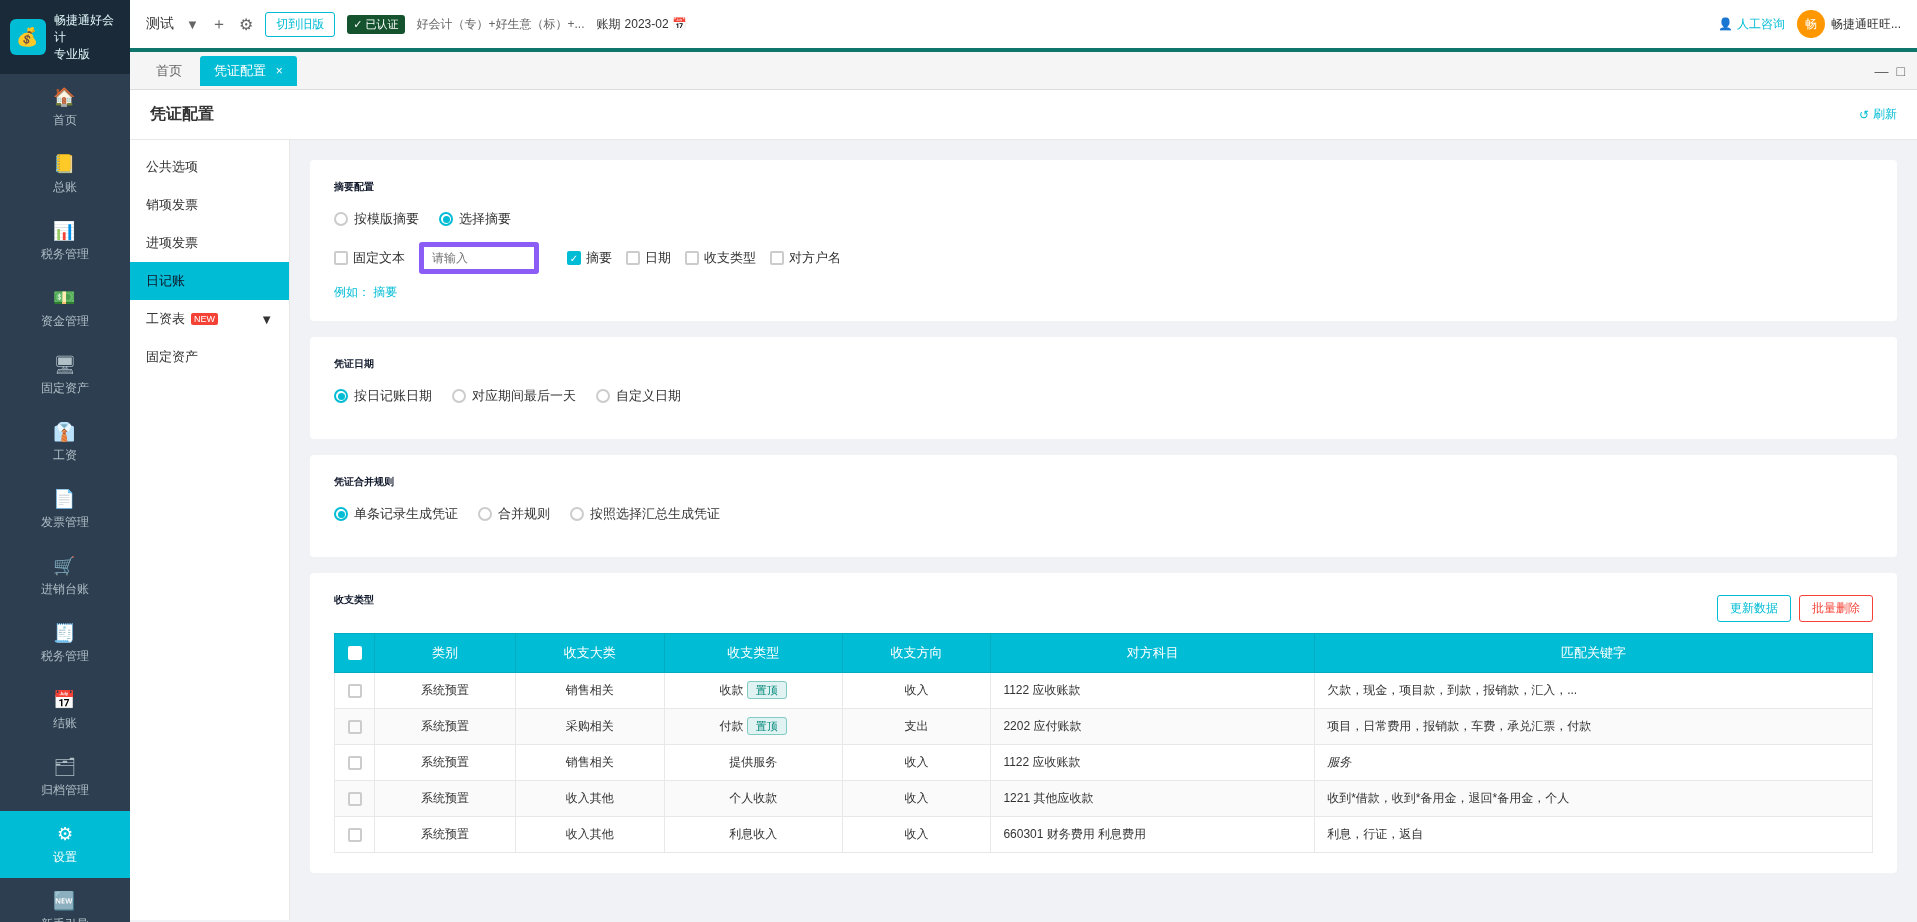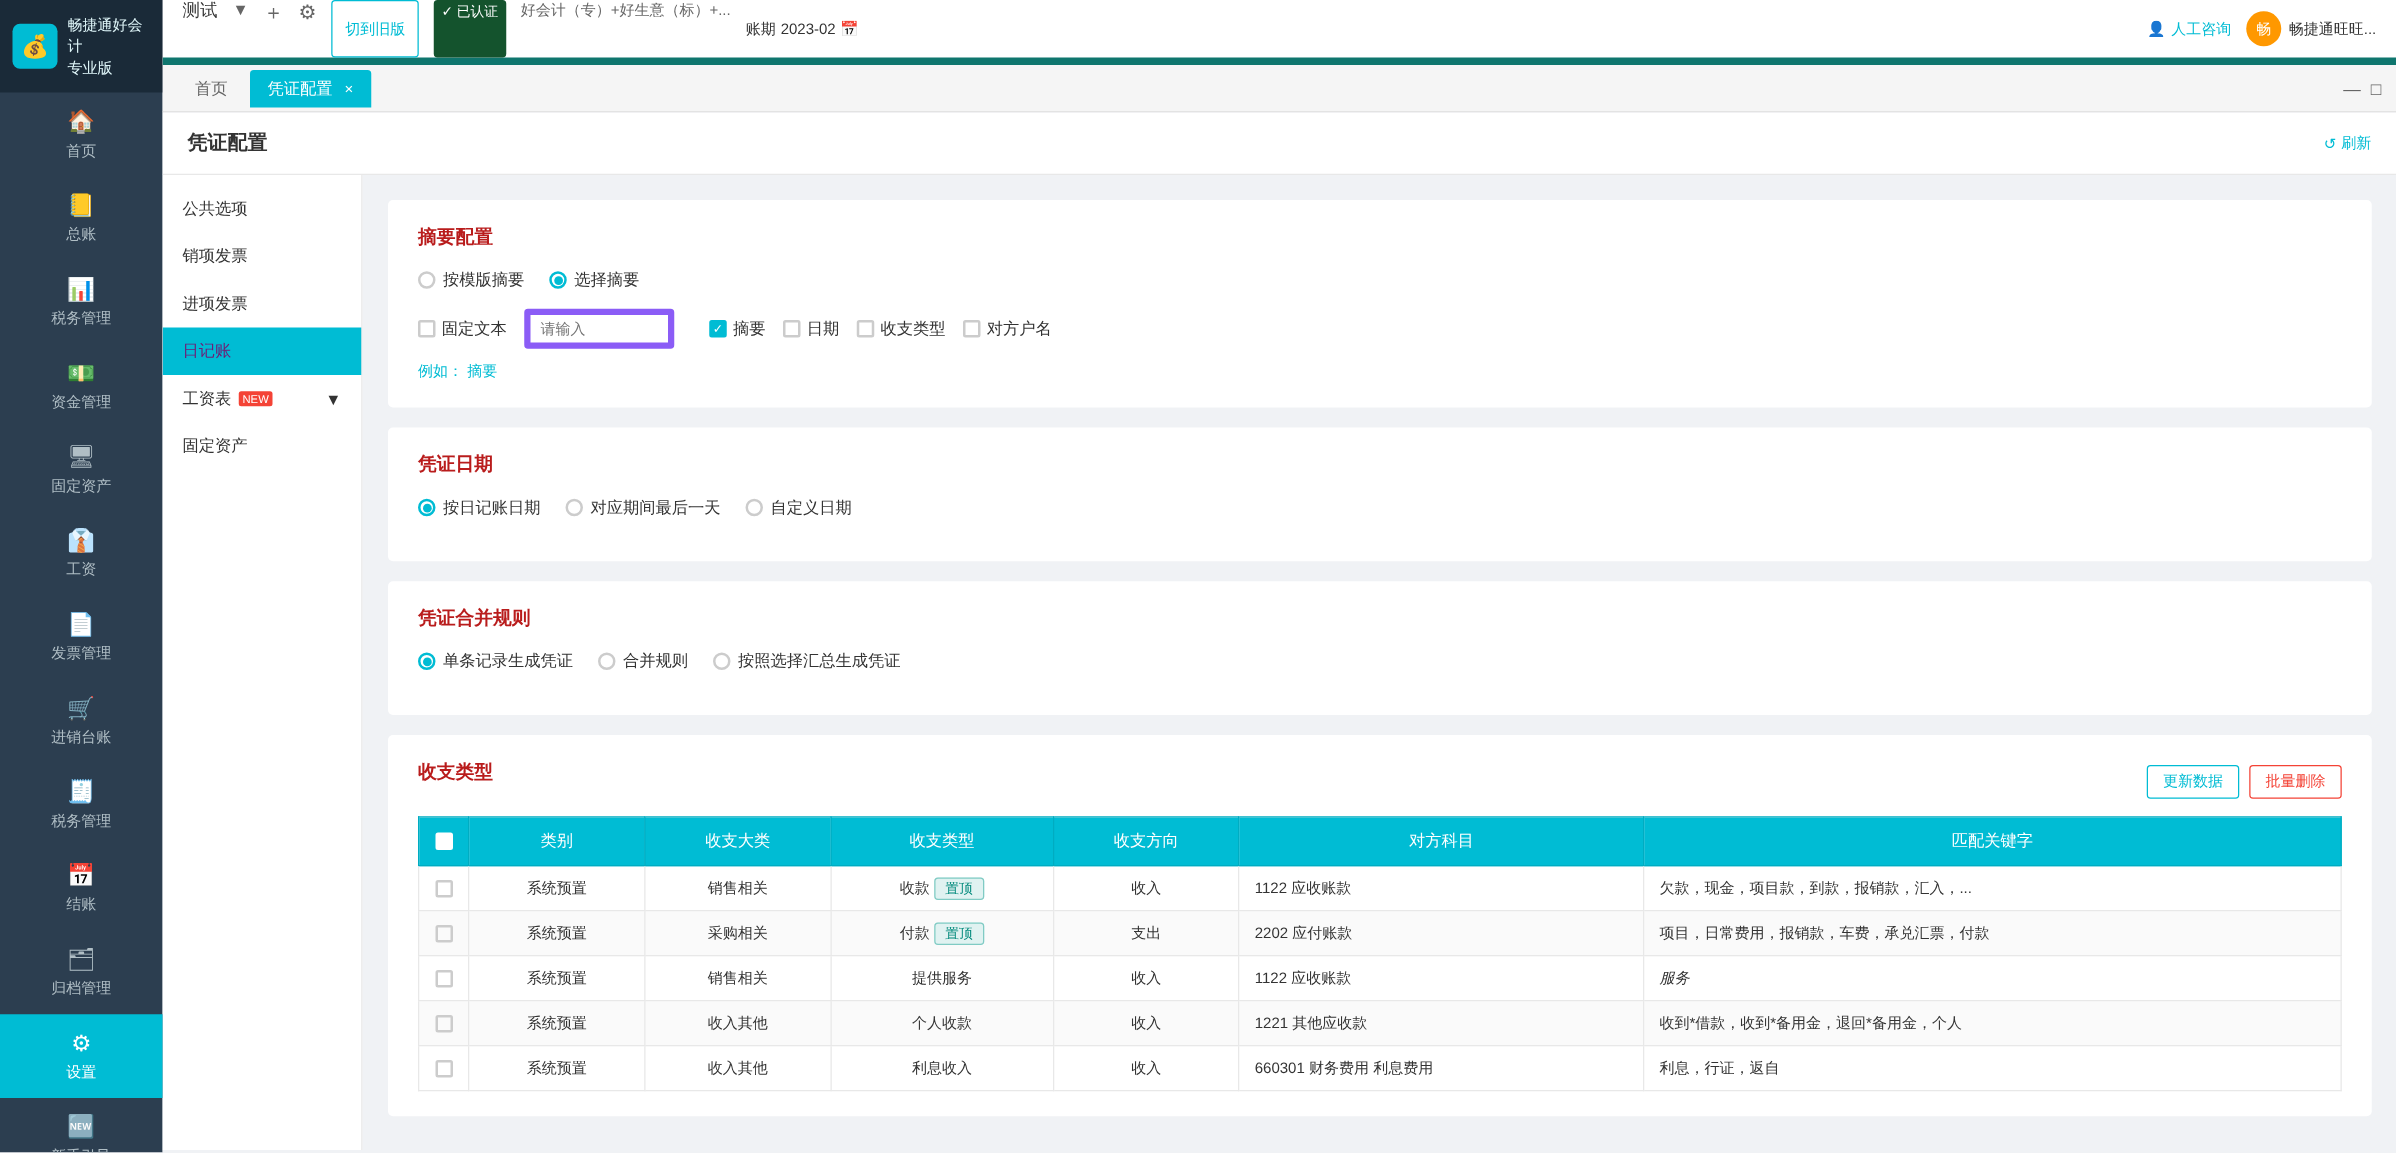--- a/index.html
+++ b/index.html
@@ -13,21 +13,21 @@
     .sidebar-logo { padding: 12px 10px; background: #1a2a38; display: flex; align-items: center; gap: 8px; min-height: 52px; }
     .logo-icon { width: 36px; height: 36px; background: #00bcd4; border-radius: 6px; display: flex; align-items: center; justify-content: center; font-size: 18px; color: #fff; flex-shrink: 0; }
     .logo-text { font-size: 12px; color: #e0f7fa; line-height: 1.4; }
     .sidebar-menu { flex: 1; overflow-y: auto; }
     .sidebar-item { display: flex; flex-direction: column; align-items: center; padding: 12px 0; cursor: pointer; color: #b0bec5; font-size: 12px; gap: 4px; transition: background 0.2s; }
     .sidebar-item.active { background: #00bcd4; color: #fff; }
     .sidebar-item .icon { font-size: 18px; }
 
     
     .main-area { flex: 1; display: flex; flex-direction: column; overflow: hidden; }
-    .top-bar { background: #fff; height: 52px; display: flex; padding: 0 16px; gap: 12px; border-bottom: 6px solid #0f766e; flex-shrink: 0; }
+    .top-bar { background: #fff; height: 52px; display: flex; align-items: center; padding: 0 16px; gap: 12px; border-bottom: 4px solid #0f766e; flex-shrink: 0; }
     .top-bar-title { font-size: 14px; color: #333; font-weight: 500; }
     .top-bar-dropdown { color: #666; cursor: pointer; }
     .top-bar-add { color: #666; cursor: pointer; font-size: 16px; }
     .top-bar-settings { color: #666; cursor: pointer; font-size: 16px; }
     .btn-switch { border: 1px solid #00bcd4; color: #00bcd4; padding: 3px 10px; border-radius: 3px; cursor: pointer; font-size: 12px; background: #fff; }
     .top-bar-badge { background: #14532d; color: #fff; padding: 2px 6px; border-radius: 3px; font-size: 11px; }
     .top-bar-tags { color: #666; font-size: 12px; }
     .top-bar-period { color: #333; font-size: 12px; display: flex; align-items: center; gap: 4px; }
     .top-bar-right { margin-left: auto; display: flex; align-items: center; gap: 12px; }
     .top-bar-consult { color: #00bcd4; font-size: 12px; cursor: pointer; display: flex; align-items: center; gap: 4px; }
@@ -46,30 +46,30 @@
     
     .content-area { flex: 1; overflow-y: auto; background: #f0f2f5; }
     .content-header { background: #fff; padding: 14px 20px; border-bottom: 1px solid #e8e8e8; display: flex; align-items: center; justify-content: space-between; }
     .page-title-text { font-size: 16px; font-weight: bold; color: #333; }
     .refresh-btn { color: #00bcd4; cursor: pointer; font-size: 12px; display: flex; align-items: center; gap: 4px; }
 
     
     .content-body { display: flex; flex: 1; height: calc(100% - 52px); }
     .sub-sidebar { width: 160px; background: #fff; border-right: 1px solid #e8e8e8; padding: 8px 0; flex-shrink: 0; }
     .sub-sidebar-item { padding: 10px 16px; cursor: pointer; font-size: 13px; color: #333; display: flex; align-items: center; gap: 6px; }
-    .sub-sidebar-item.active { background: #00bcd4; color: #701a75; }
+    .sub-sidebar-item.active { background: #00bcd4; color: #0f172a; }
     .new-badge { background: #f44336; color: #fff; font-size: 9px; padding: 1px 3px; border-radius: 2px; }
     .sub-sidebar-item .expand { margin-left: auto; }
 
     
     .config-panel { flex: 1; padding: 20px; overflow-y: auto; }
 
     
     .section { background: #fff; margin-bottom: 16px; border-radius: 4px; padding: 20px 24px; }
-    .section-title { font-size: 15px; font-weight: bold; color: #b91c1c; margin-bottom: 16px; }
+    .section-title { font-size: 10px; font-weight: bold; color: #0f172a; margin-bottom: 16px; }
 
     
     .radio-group { display: flex; gap: 20px; align-items: center; margin-bottom: 14px; }
     .radio-item { display: flex; align-items: center; gap: 6px; cursor: pointer; font-size: 13px; }
     .radio-circle { width: 14px; height: 14px; border-radius: 50%; border: 2px solid #ccc; display: flex; align-items: center; justify-content: center; flex-shrink: 0; }
     .radio-circle.checked { border-color: #00bcd4; }
     .radio-circle.checked::after { content: ''; width: 7px; height: 7px; background: #00bcd4; border-radius: 50%; display: block; }
 
     
     .checkbox-row { display: flex; align-items: center; gap: 14px; margin-bottom: 10px; }

